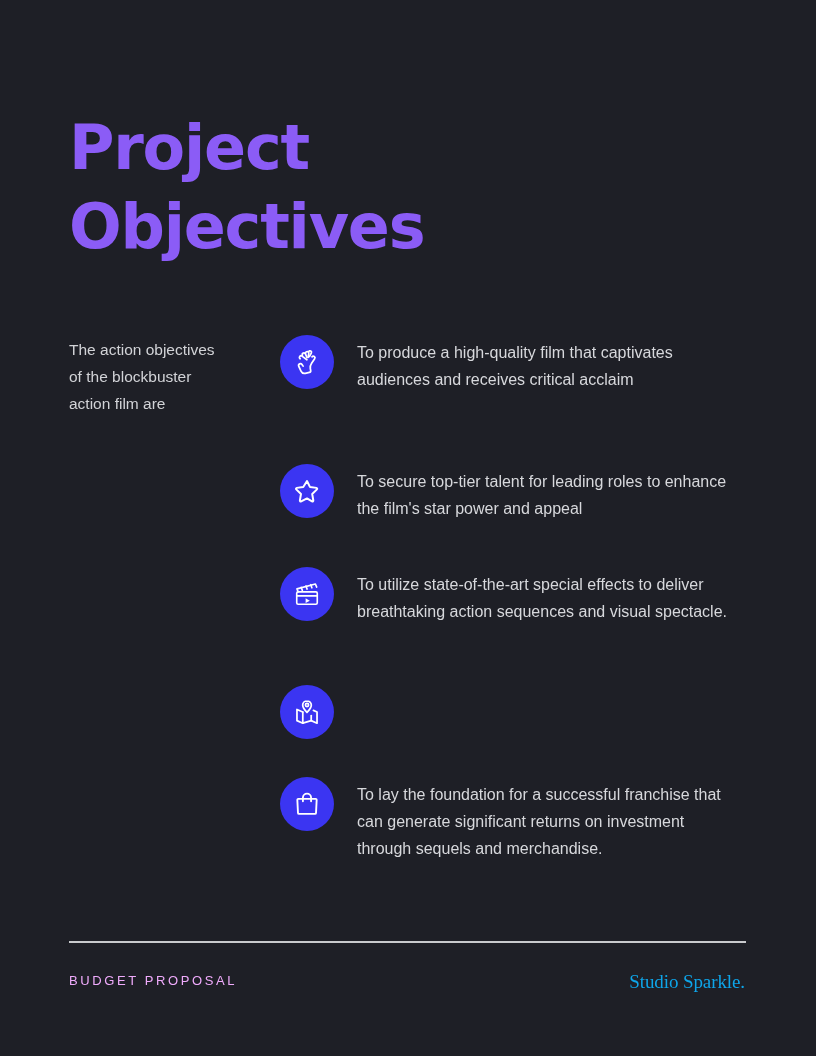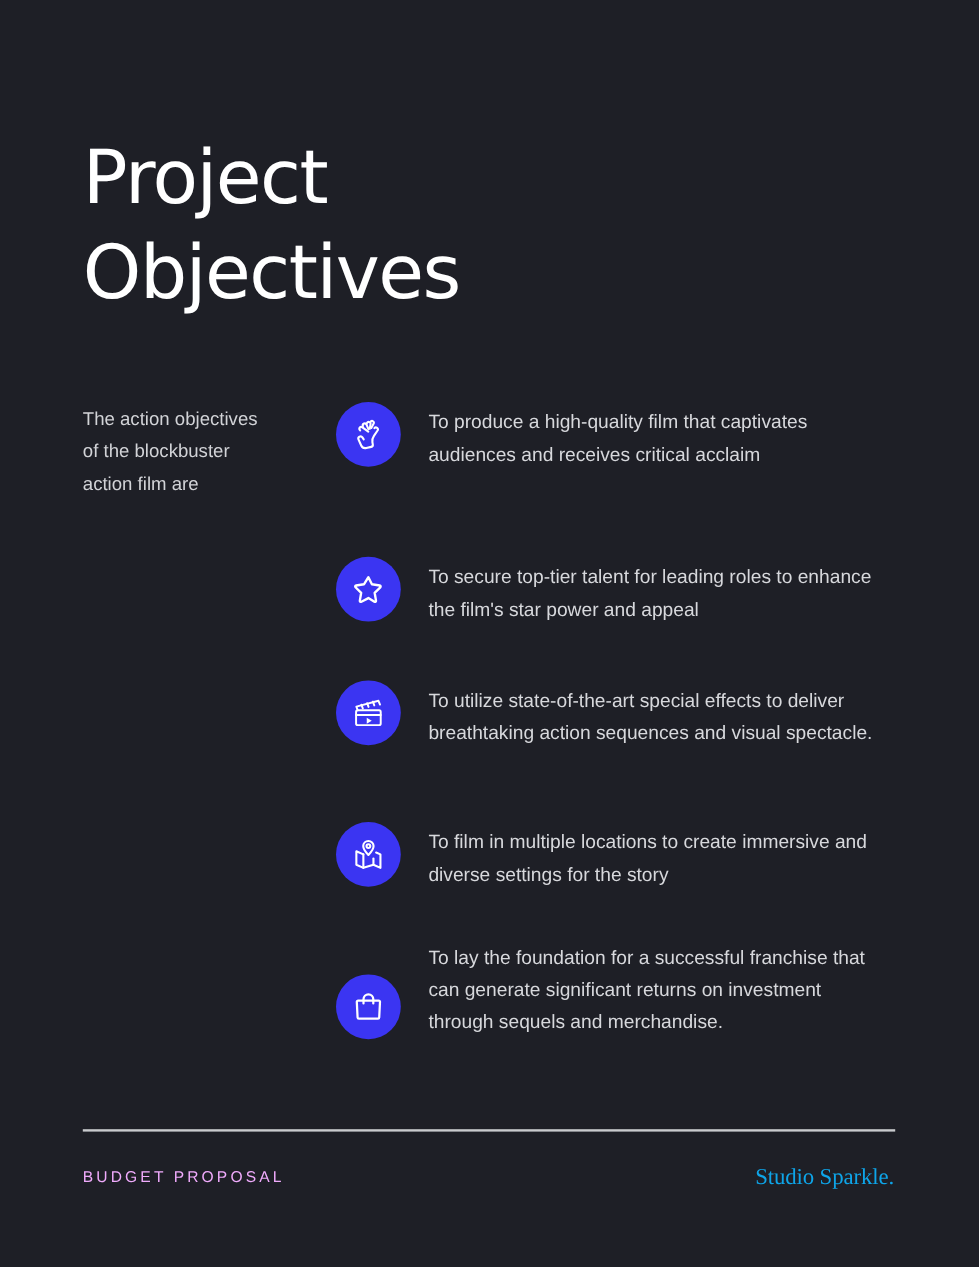--- a/index.html
+++ b/index.html
@@ -26,25 +26,25 @@
   
   .title-block {
     position: absolute;
     left: 69px;
     top: 108px;
     width: 560px;
   }
 
   .title-line {
     font-family: "DejaVu Sans", sans-serif;
-    font-weight: 400;
+    font-weight: 700;
     font-size: 62px;
     line-height: 79px;
     letter-spacing: -1.2px;
-    color: #ffffff;
+    color: #8b5cf6;
     white-space: nowrap;
   }
 
   
   .intro {
     position: absolute;
     left: 69px;
     top: 336px;
     width: 150px;
     font-size: 15.5px;
@@ -60,21 +60,21 @@
     top: 335px;
     width: 470px;
   }
 
   .objective {
     display: flex;
     align-items: flex-start;
     margin-bottom: 38px;
   }
 
-  .objective:last-child { margin-bottom: 16px; align-items: flex-end; }
+  .objective:last-child { margin-bottom: 16px; }
 
   .icon-badge {
     flex: 0 0 auto;
     width: 54px;
     height: 54px;
     border-radius: 50%;
     background: #3b35f2;
     display: flex;
     align-items: center;
     justify-content: center;
@@ -189,21 +189,20 @@
     <div class="objective obj-4">
       <span class="icon-badge">
         <svg viewBox="0 0 24 24" fill="none" stroke="#ffffff" stroke-width="1.5" stroke-linecap="round" stroke-linejoin="round">
           <path d="M8.4 12.0L3.4 9.8v9.6l5.0 2.2 7.2-2.2 5.0 2.2v-9.6l-3.1-1.35"></path>
           <path d="M8.4 12.0v9.6"></path>
           <path d="M15.6 15.0v4.4"></path>
           <path d="M12.0 2.4c-2.05 0-3.7 1.63-3.7 3.65 0 2.6 3.7 6.35 3.7 6.35s3.7-3.75 3.7-6.35c0-2.02-1.66-3.65-3.7-3.65z"></path>
           <circle cx="12.0" cy="6.05" r="1.35"></circle>
         </svg>
       </span>
-      <div class="objective-text">To film in multiple locations to create immersive and diverse settings for the story</div>
     </div>
 
     <div class="objective obj-5">
       <span class="icon-badge">
         <svg viewBox="0 0 24 24" fill="none" stroke="#ffffff" stroke-width="1.6" stroke-linecap="round" stroke-linejoin="round">
           <path d="M4.6 7.6h14.8c.5 0 .9.42.88.92l-.55 11.1c-.03.5-.43.88-.92.88H5.19c-.49 0-.89-.38-.92-.88L3.72 8.52c-.02-.5.38-.92.88-.92z"></path>
           <path d="M8.5 9.6V6.6c0-1.93 1.57-3.5 3.5-3.5s3.5 1.57 3.5 3.5v3.0"></path>
         </svg>
       </span>
       <div class="objective-text">To lay the foundation for a successful franchise that can generate significant returns on investment through sequels and merchandise.</div>

